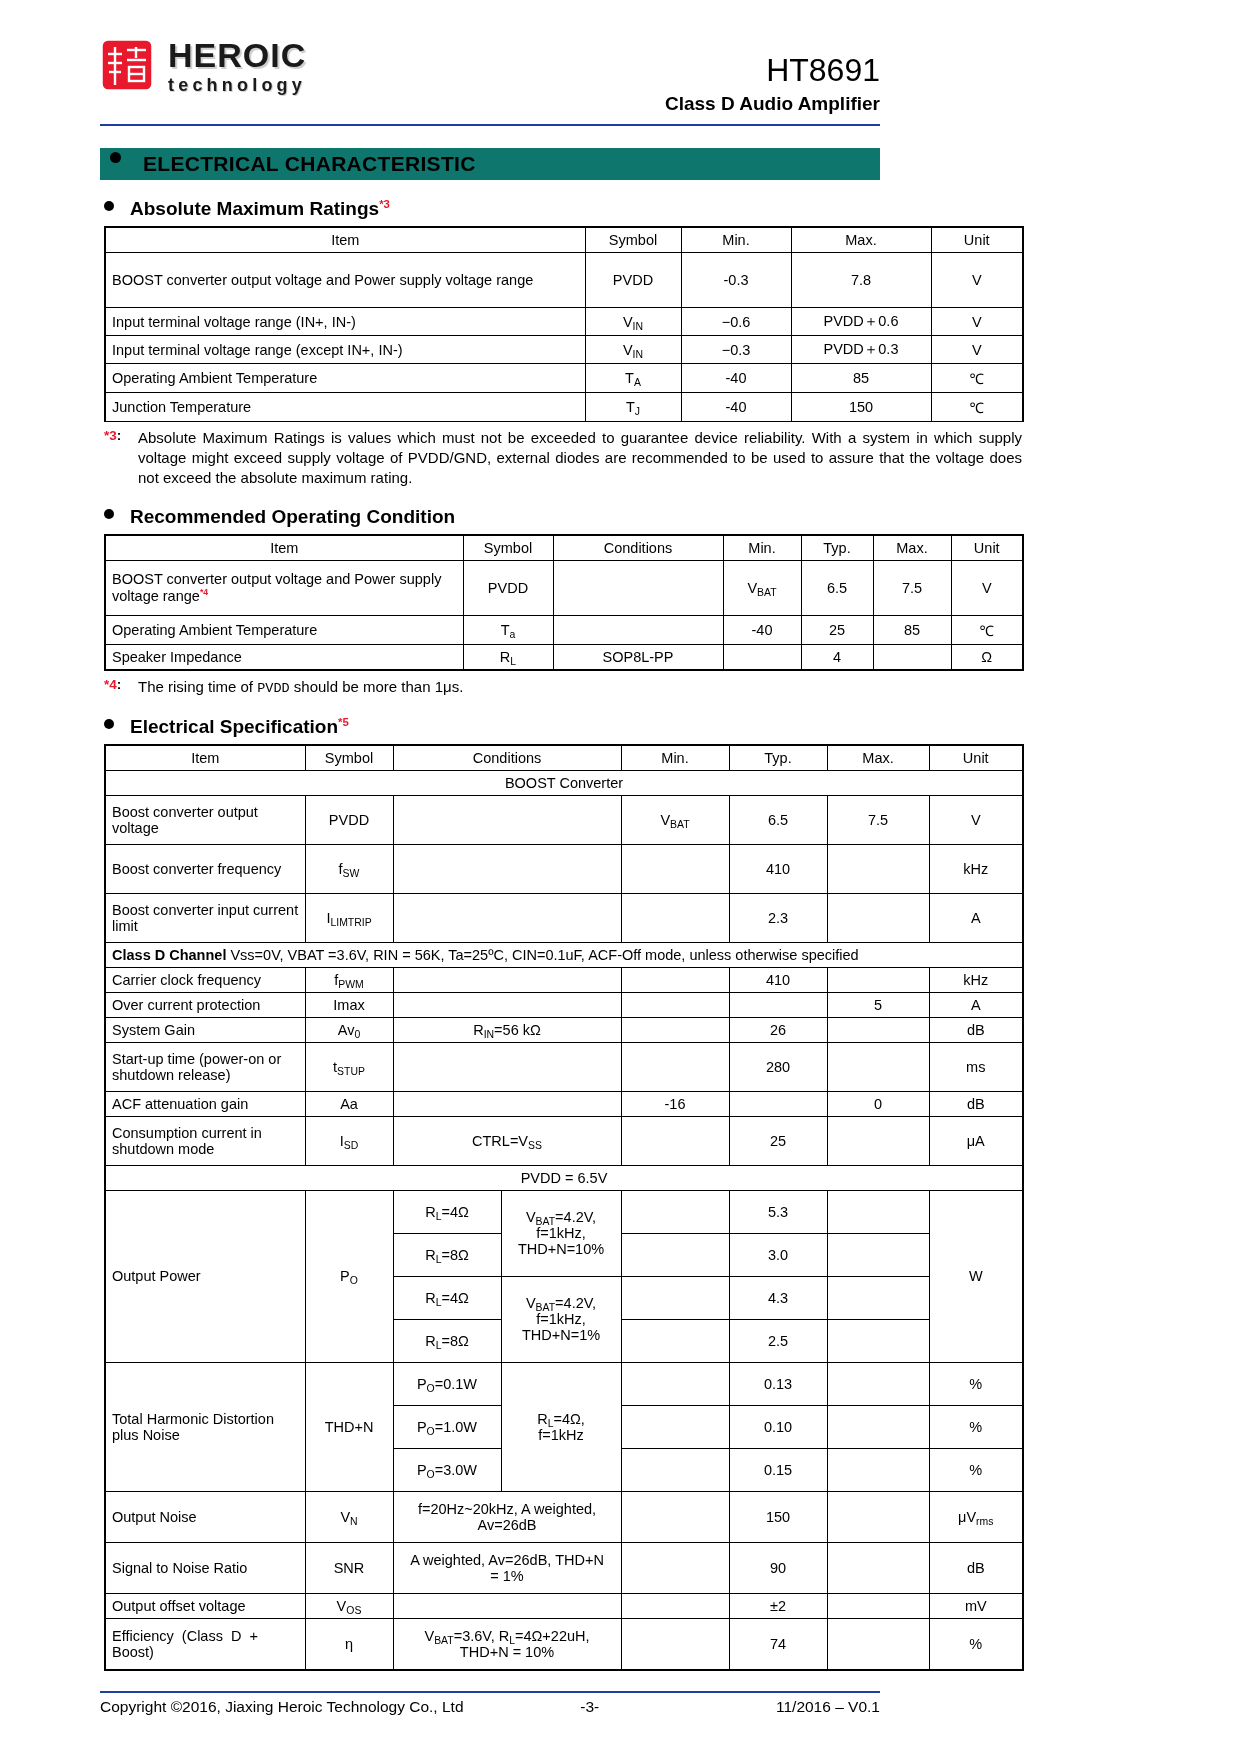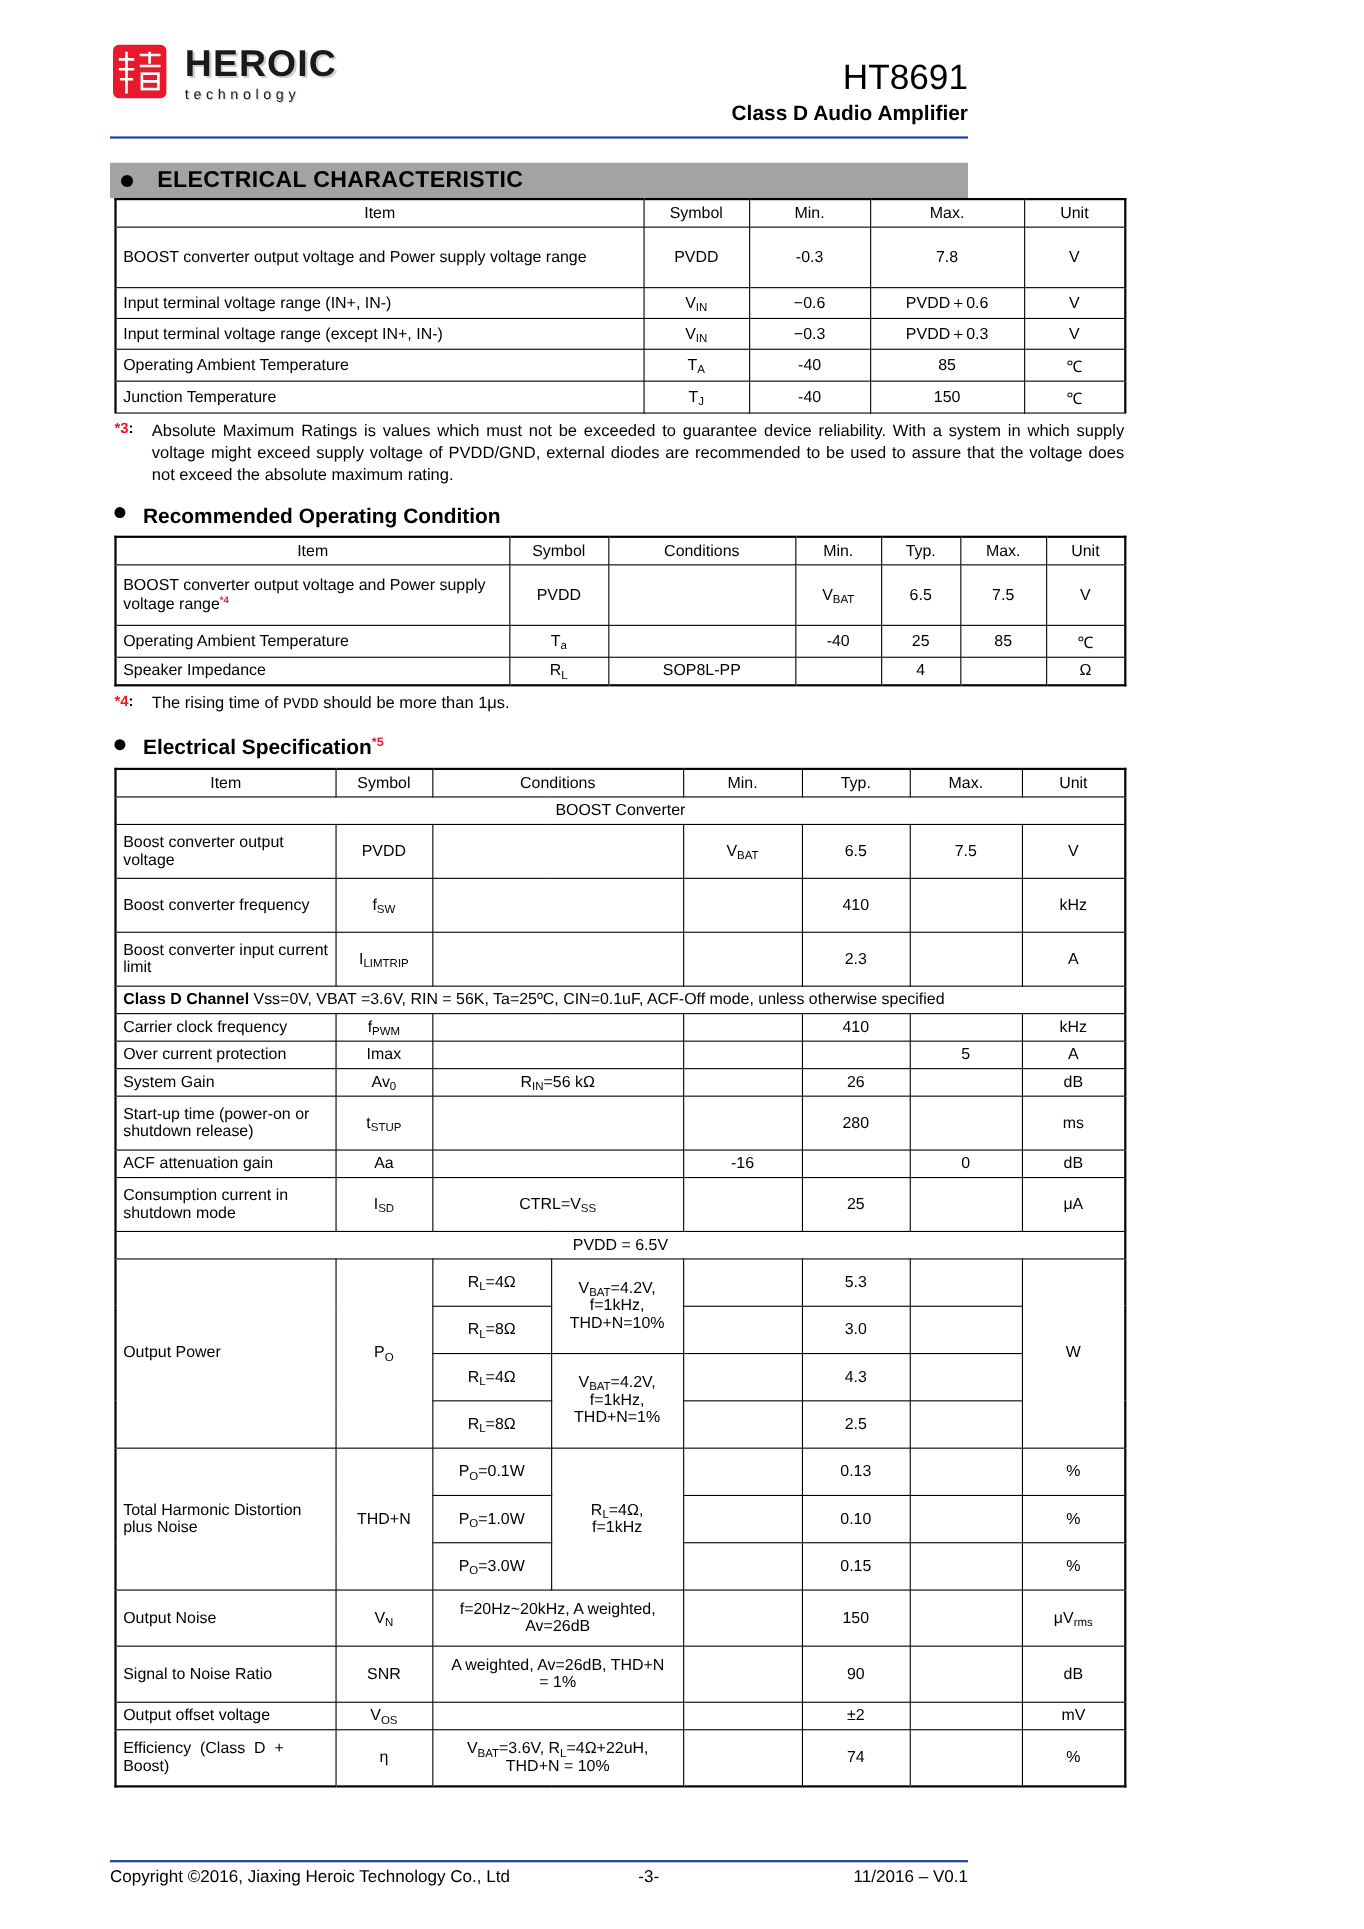--- a/index.html
+++ b/index.html
@@ -26,37 +26,37 @@
   .seal{
     width:56px;height:56px;position:relative;flex:none;
   }
   .seal svg{display:block;}
   .logo-text{display:flex;flex-direction:column;line-height:1;}
   .logo-main{
     font-size:34px;font-weight:bold;letter-spacing:1px;color:#1a1a1a;
     text-shadow:2px 2px 0 #d0d0d0;
   }
   .logo-sub{
-    font-size:13px;font-weight:normal;letter-spacing:4.2px;color:#1a1a1a;
+    font-size:18px;font-weight:bold;letter-spacing:4.2px;color:#1a1a1a;
     margin-top:4px; text-shadow:1px 1px 0 #d0d0d0;
   }
   .title-wrap{text-align:right;padding-top:14px;}
   .doc-title{font-size:32px;font-weight:normal;letter-spacing:0px;}
   .doc-subtitle{font-size:19px;font-weight:bold;margin-top:4px;}
   .header-rule{
     border-bottom:2.5px solid #1f3fa0;
     margin-top:4px;
   }
 
   
   .banner{
-    background:#a3a3a3;
+    background:#0f766e;
     margin-top:22px;
     padding:4px 0 4px 0;
-    display:flex;align-items:center;
+    display:flex;
   }
   .banner .bullet{
     width:11px;height:11px;border-radius:50%;background:#000;
     margin-left:10px;margin-right:22px;flex:none;
   }
   .banner .btext{font-size:21px;font-weight:bold;letter-spacing:0.3px;}
 
   .subhead{
     display:flex;align-items:baseline;margin:18px 0 6px 4px;
   }
@@ -151,20 +151,24 @@
       <div class="doc-subtitle">Class D Audio Amplifier</div>
     </div>
   </div>
   <div class="header-rule"></div>
 
   <div class="banner">
     <span class="bullet"></span>
     <span class="btext">ELECTRICAL CHARACTERISTIC</span>
   </div>
 
+  <div class="subhead">
+    <span class="bullet"></span>
+    <span class="stext"><span>Absolute Maximum Ratings</span><sup class="red">*3</sup></span>
+  </div>
 
   <table class="spec">
     <colgroup>
         <col style="width:480px">
         <col style="width:96px">
         <col style="width:110px">
         <col style="width:140px">
         <col style="width:92px">
       </colgroup>
     <tbody>

